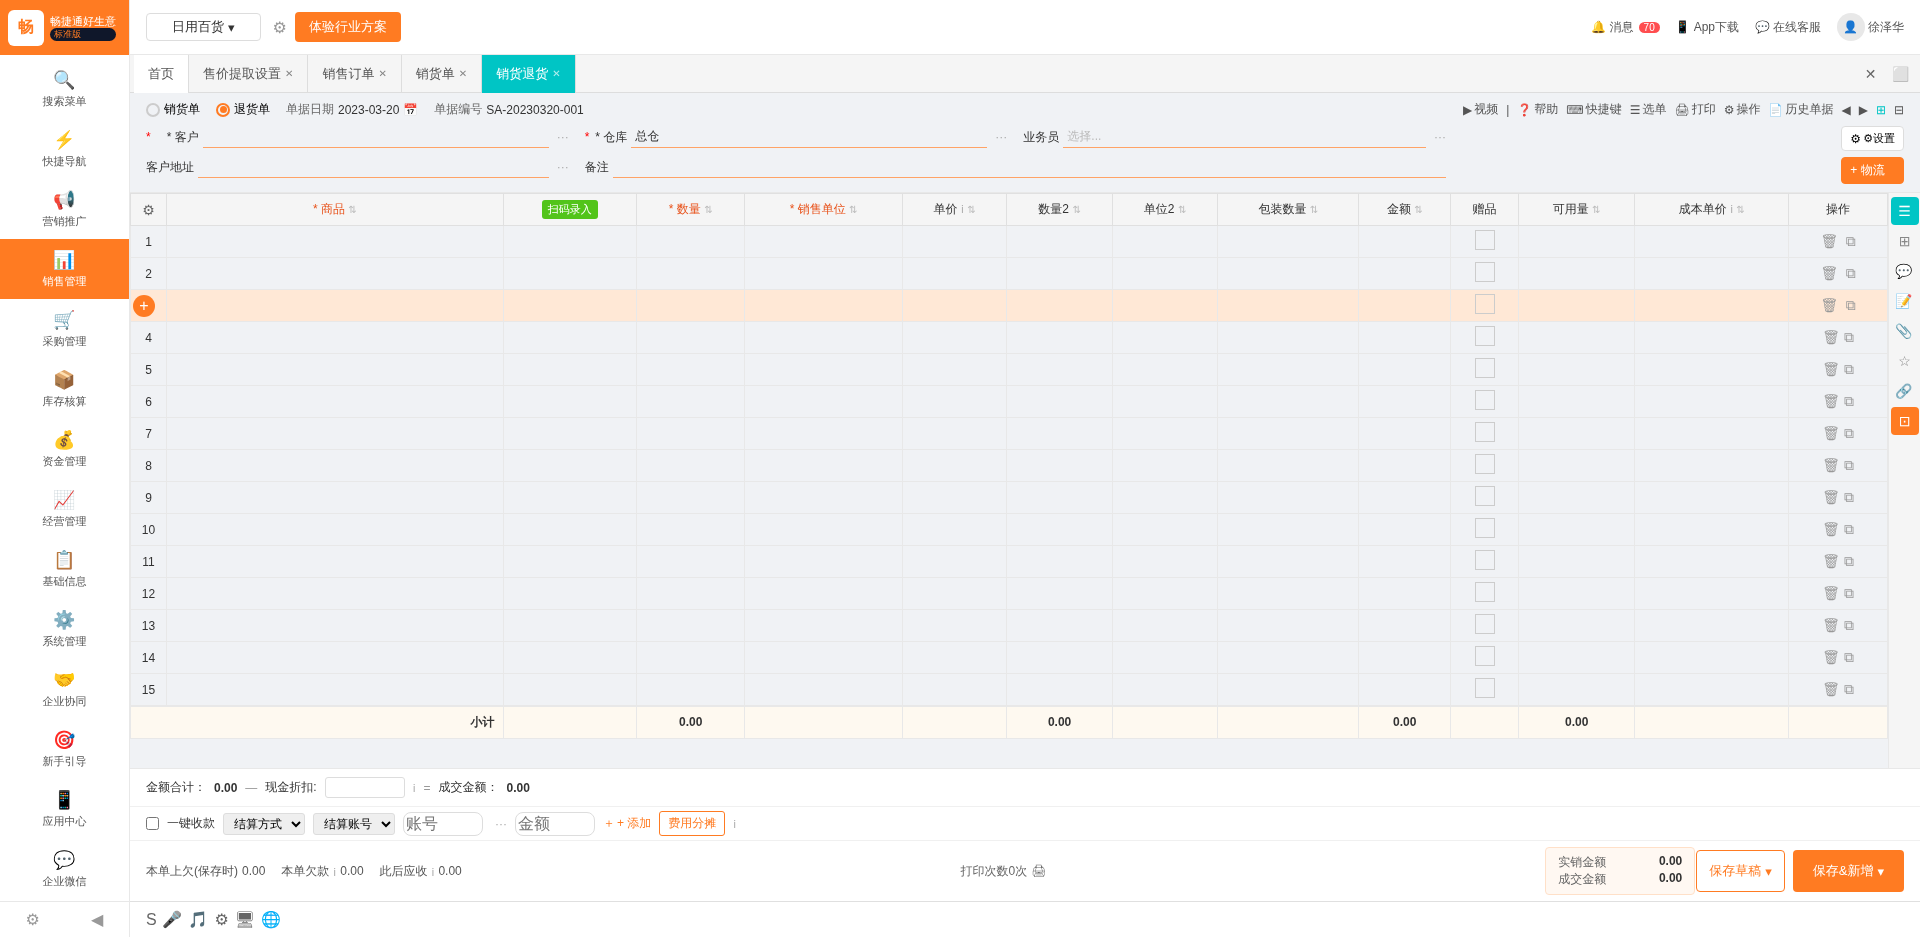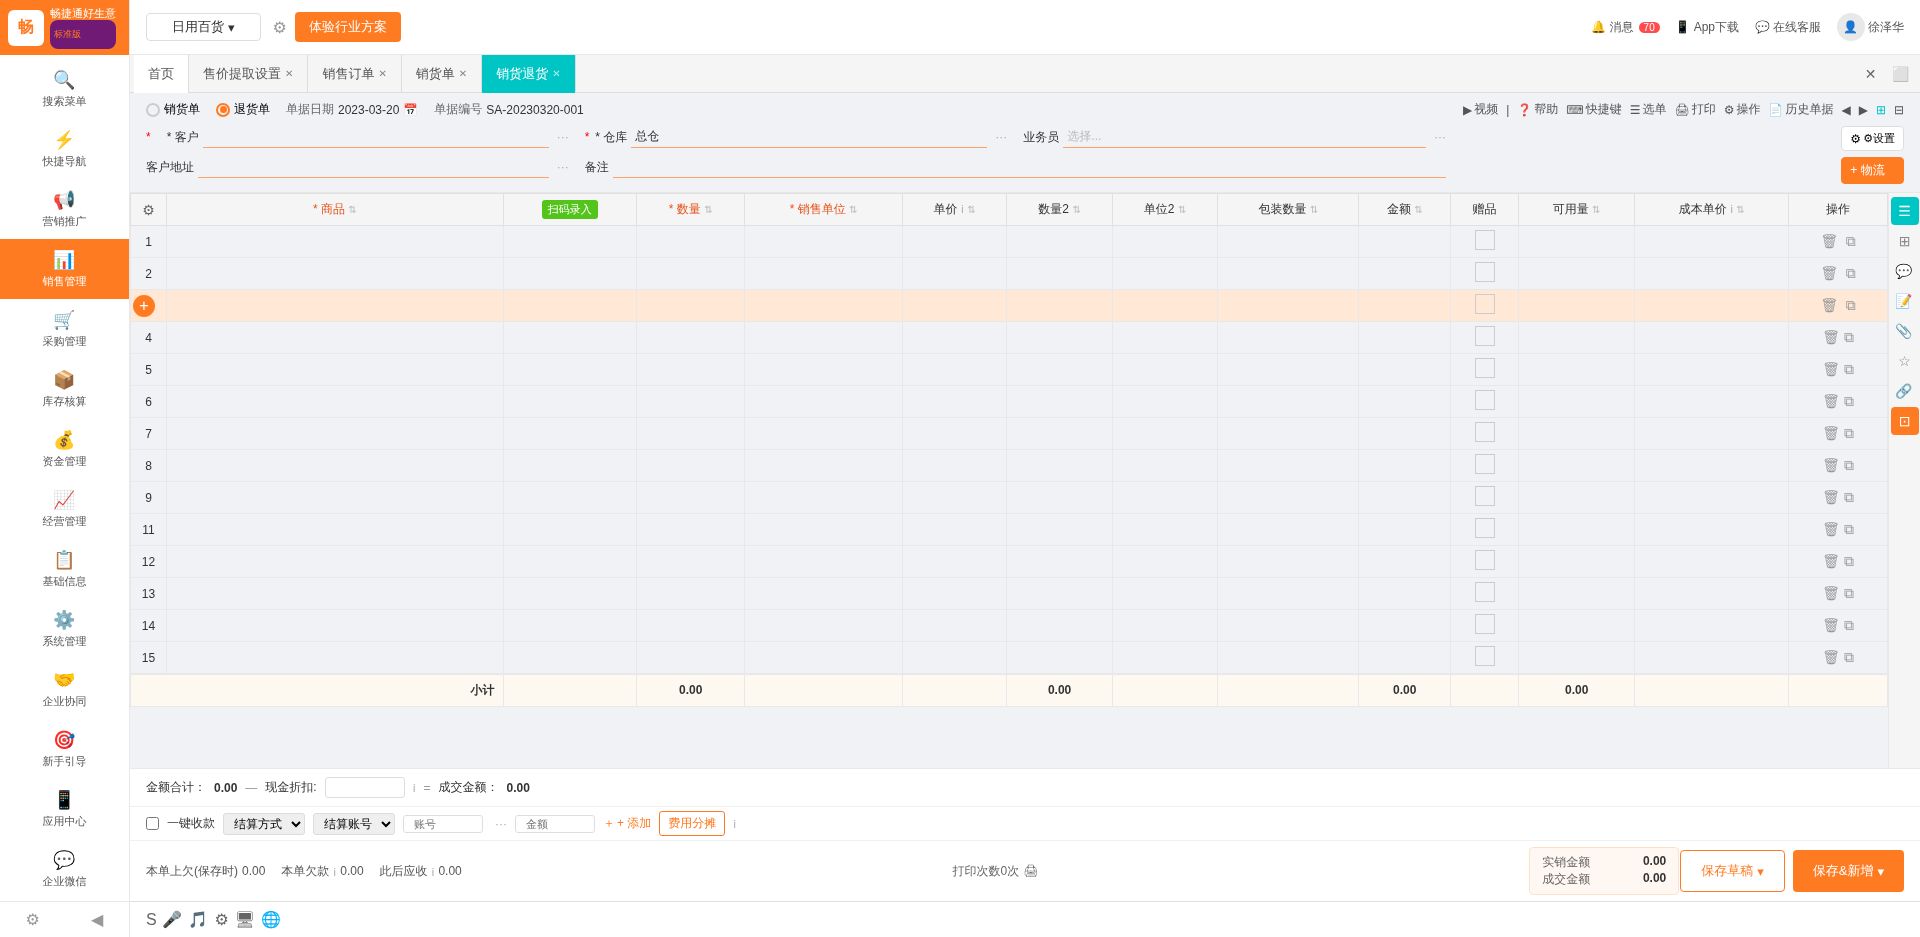--- a/index.html
+++ b/index.html
@@ -7,21 +7,21 @@
 
     
     .app-container { display: flex; height: 937px; }
 
     
     .sidebar { width: 130px; background: #fff; display: flex; flex-direction: column; border-right: 1px solid #e8e8e8; flex-shrink: 0; }
     .sidebar-logo { background: #ff7b22; padding: 10px 8px; display: flex; align-items: center; gap: 6px; height: 55px; }
     .logo-icon { width: 36px; height: 36px; background: #fff; border-radius: 6px; display: flex; align-items: center; justify-content: center; }
     .logo-icon span { color: #ff7b22; font-size: 16px; font-weight: bold; }
     .logo-text { color: #fff; font-size: 11px; line-height: 1.3; }
-    .logo-badge { background: #701a75; color: #ff7b22; font-size: 9px; padding: 8px 4px; border-radius: 8px; }
+    .logo-badge { background: #0f172a; color: #ff7b22; font-size: 9px; padding: 0 4px; border-radius: 8px; }
 
     .sidebar-menu { flex: 1; overflow-y: auto; padding: 4px 0; }
     .sidebar-item { display: flex; flex-direction: column; align-items: center; padding: 10px 4px; cursor: pointer; color: #555; font-size: 11px; gap: 3px; }
     .sidebar-item.active { background: #ff7b22; color: #fff; }
     .sidebar-item .icon { font-size: 18px; }
 
     .sidebar-bottom { padding: 8px 0; border-top: 1px solid #e8e8e8; display: flex; justify-content: space-around; }
     .sidebar-bottom-btn { cursor: pointer; color: #999; font-size: 16px; }
 
     
@@ -95,30 +95,30 @@
 
     
     .footer-area { border-top: 1px solid #e8e8e8; background: #fff; }
     .footer-row1 { padding: 8px 16px; display: flex; align-items: center; gap: 8px; font-size: 12px; }
     .footer-label { color: #333; }
     .footer-value { color: #333; font-weight: bold; }
     .footer-dash { color: #999; }
     .footer-eq { color: #999; }
     .footer-row2 { padding: 4px 16px; display: flex; align-items: center; gap: 8px; border-top: 1px solid #f0f0f0; }
     .footer-select { border: 1px solid #ddd; border-radius: 3px; padding: 2px 6px; font-size: 12px; }
-    .footer-input { border: 1px solid #ddd; border-radius: 3px; padding: 2px 10px; font-size: 11px; width: 80px; }
+    .footer-input { border: 1px solid #ddd; border-radius: 8px; padding: 2px 2px; font-size: 16px; width: 80px; }
     .btn-add { background: none; border: none; color: #ff7b22; cursor: pointer; font-size: 12px; display: flex; align-items: center; gap: 2px; }
     .btn-feesp { border: 1px solid #ff7b22; color: #ff7b22; background: #fff; border-radius: 3px; padding: 3px 8px; cursor: pointer; font-size: 12px; }
     .footer-row3 { padding: 6px 16px; display: flex; align-items: center; gap: 16px; border-top: 1px solid #f0f0f0; font-size: 12px; color: #555; }
     .footer-stat { display: flex; align-items: center; gap: 4px; }
     .print-btn-area { margin-left: auto; display: flex; align-items: center; gap: 4px; font-size: 12px; color: #666; }
     .total-line { display: flex; justify-content: space-between; gap: 16px; }
     .total-label { color: #666; }
     .total-value { color: #333; font-weight: bold; min-width: 60px; text-align: right; }
-    .btn-save-draft { background: #fff; border: 1px solid #ff7b22; color: #ff7b22; border-radius: 4px; padding: 8px 20px; cursor: pointer; font-size: 13px; display: flex; align-items: center; gap: 4px; }
+    .btn-save-draft { background: #fff; border: 1px solid #ff7b22; color: #ff7b22; border-radius: 4px; padding: 8px 12px; cursor: pointer; font-size: 13px; display: flex; align-items: center; gap: 4px; }
     .btn-save-new { background: #ff7b22; border: none; color: #fff; border-radius: 4px; padding: 12px 20px; cursor: pointer; font-size: 13px; display: flex; align-items: center; gap: 4px; }
     .action-btns { display: flex; gap: 8px; }
 
     .bottom-toolbar { display: flex; align-items: center; gap: 6px; padding: 0 16px; height: 36px; background: #fff; border-top: 1px solid #e0e0e0; font-size: 12px; }
     .toolbar-icon-sm { font-size: 16px; color: #666; }
 
     
     .summary-panel { background: #fff8f2; border: 1px solid #ffe0c8; border-radius: 4px; padding: 6px 12px; margin-left: auto; }
 
     
@@ -548,20 +548,36 @@
                     <td></td>
                     <td></td>
                     <td></td>
                     <td></td>
                     <td><div class="checkbox-cell"></div></td>
                     <td></td>
                     <td></td>
                     <td><button class="icon-btn">🗑</button><button class="icon-btn">⧉</button></td>
                   </tr>
                 <tr>
+                    <td>10</td>
+                    <td></td>
+                    <td></td>
+                    <td></td>
+                    <td></td>
+                    <td></td>
+                    <td></td>
+                    <td></td>
+                    <td></td>
+                    <td></td>
+                    <td><div class="checkbox-cell"></div></td>
+                    <td></td>
+                    <td></td>
+                    <td><button class="icon-btn">🗑</button><button class="icon-btn">⧉</button></td>
+                  </tr>
+                <tr>
                     <td>11</td>
                     <td></td>
                     <td></td>
                     <td></td>
                     <td></td>
                     <td></td>
                     <td></td>
                     <td></td>
                     <td></td>
                     <td></td>

